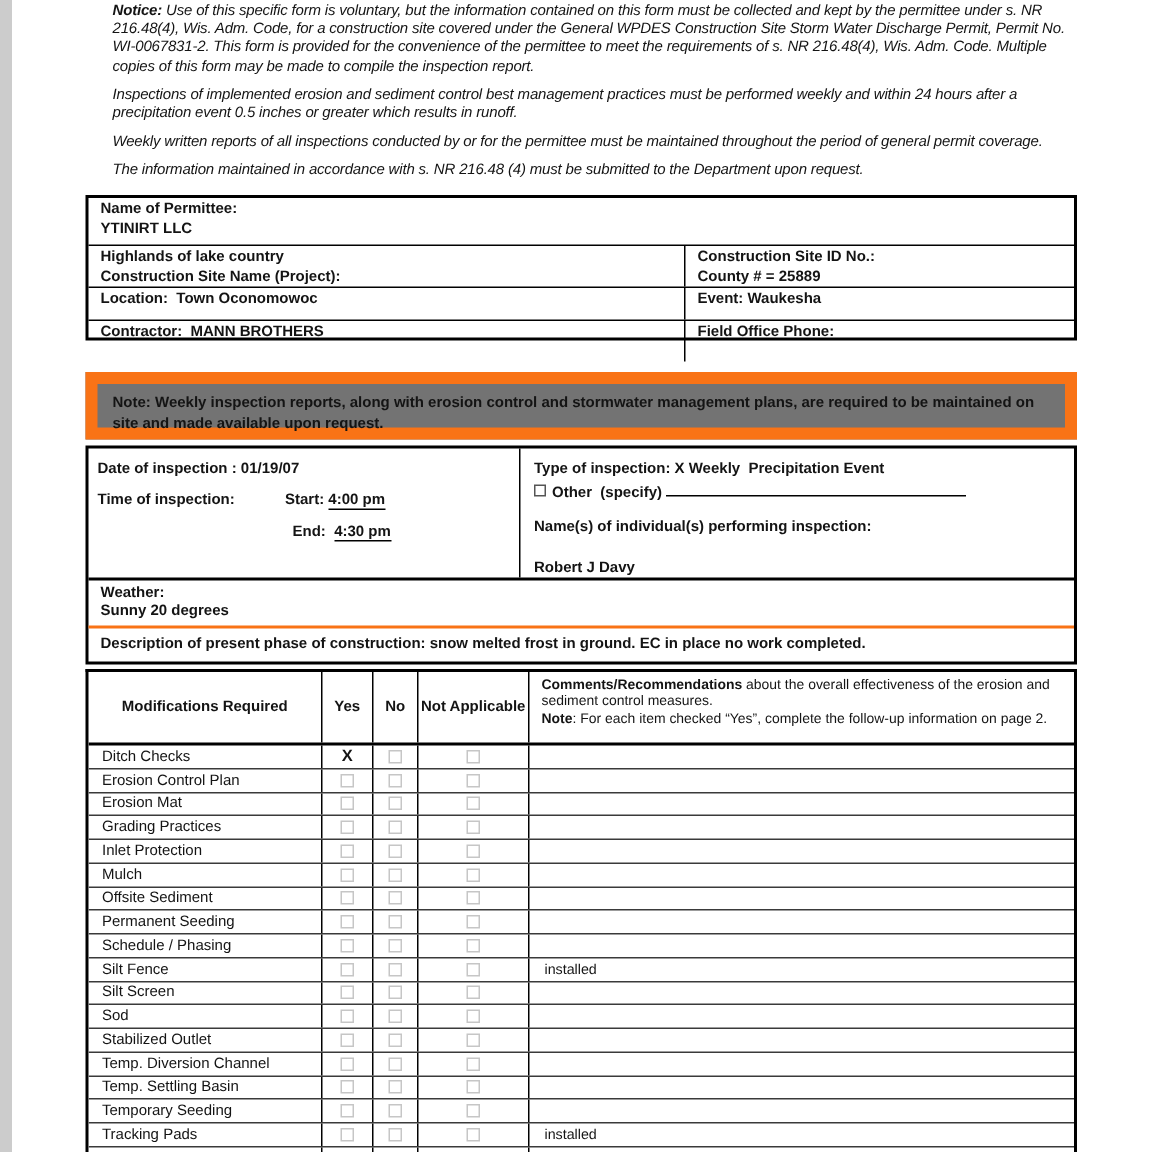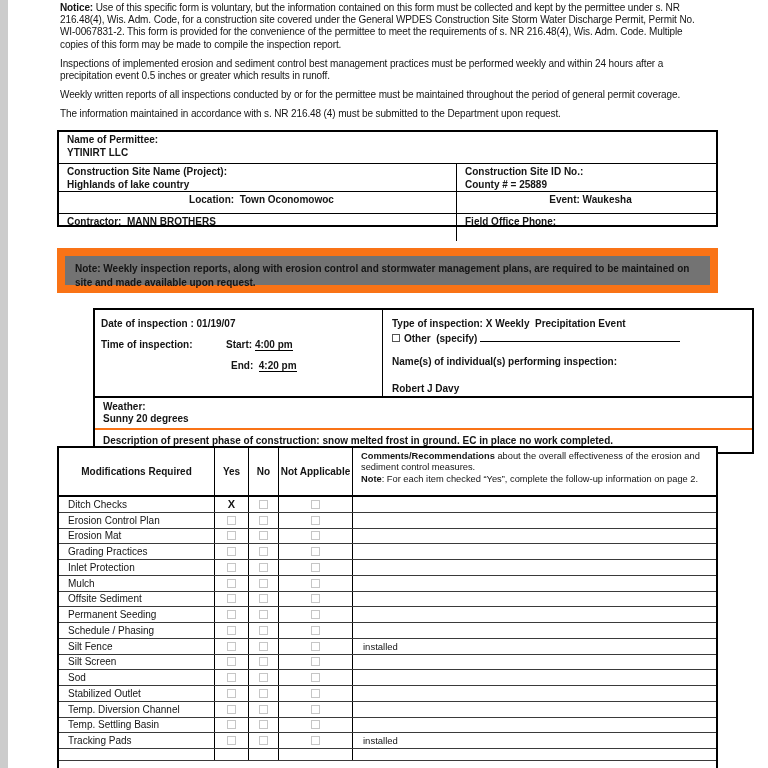--- a/index.html
+++ b/index.html
@@ -4,47 +4,47 @@
 <style>
   html,body{margin:0;padding:0;}
   body{
     width:768px;height:768px;position:relative;overflow:hidden;
     background:#ffffff;color:#141414;
     font-family:"Liberation Sans",sans-serif;
   }
   .edge-band{position:absolute;left:0;top:0;width:8px;height:768px;background:#cccccc;}
 
   
-  .notice{position:absolute;left:60px;top:2px;width:648px;font-size:10px;line-height:12.2px;letter-spacing:-0.12px;}
+  .notice{position:absolute;left:75px;top:2px;width:648px;font-size:10px;line-height:12.2px;letter-spacing:-0.12px;font-style:italic;}
   .notice p{margin:0 0 7px 0;}
 
   
   .tbl{position:absolute;left:57px;width:661px;border:2px solid #000;box-sizing:border-box;background:#fff;}
   .bold{font-weight:bold;}
 
   
   .tableA{top:130px;height:97px;}
   .rowA{display:flex;box-sizing:border-box;border-bottom:1px solid #000;}
   .rowA:last-child{border-bottom:none;}
   .rA1{height:32px;}
   .rA2{height:28px;}
-  .rA3{height:22px;text-align:center;}
+  .rA3{height:22px;}
   .rA4{height:27px;}
   .caL{width:398px;border-right:1px solid #000;box-sizing:border-box;padding:2px 0 0 8px;}
   .caR{flex:1;padding:2px 0 0 8px;}
   .caFull{flex:1;padding:2px 0 0 8px;}
   .fldA{font-weight:bold;font-size:10px;line-height:12.8px;white-space:pre;}
 
   
   .note-box{position:absolute;left:57px;top:248px;width:661px;height:45px;box-sizing:border-box;
     border:8px solid #f97316;background:#737373;padding:6px 12px 0 10px;
     font-weight:bold;font-size:10px;line-height:14px;}
 
   
-  .tableB{top:308px;height:146px;margin-left:36px;}
+  .tableB{top:297px;height:146px;}
   .rowB1{display:flex;height:88px;box-sizing:border-box;border-bottom:2px solid #000;}
   .cbL{width:288px;border-right:1px solid #000;box-sizing:border-box;padding:8px 0 0 6px;}
   .cbR{flex:1;padding:8px 0 0 9px;}
   .ln{font-weight:bold;font-size:10px;line-height:12px;white-space:pre;}
   .time-label{display:inline-block;width:125px;}
   .mt9{margin-top:9px;}
   .end-line{margin-left:130px;margin-top:9px;}
   .ul{border-bottom:1px solid #000;padding-bottom:0px;}
   .blank-line{display:inline-block;width:200px;height:9px;border-bottom:1px solid #000;vertical-align:baseline;}
   .cbox{display:inline-block;width:7px;height:7px;border:1px solid #c6c6c6;box-sizing:content-box;background:#fff;}
@@ -85,22 +85,22 @@
 
 <div class="tbl tableA">
   <div class="rowA rA1">
     <div class="caFull">
       <div class="fldA">Name of Permittee:</div>
       <div class="fldA">YTINIRT LLC</div>
     </div>
   </div>
   <div class="rowA rA2">
     <div class="caL">
+      <div class="fldA">Highlands of lake country</div>
       <div class="fldA">Construction Site Name (Project):</div>
-      <div class="fldA">Highlands of lake country</div>
     </div>
     <div class="caR">
       <div class="fldA">Construction Site ID No.:</div>
       <div class="fldA">County # = 25889</div>
     </div>
   </div>
   <div class="rowA rA3">
     <div class="caL">
       <div class="fldA">Location:  Town Oconomowoc</div>
     </div>
@@ -118,21 +118,21 @@
   </div>
 </div>
 
 <div class="note-box">Note:  Weekly inspection reports, along with erosion control and stormwater management plans, are required to be maintained on site and made available upon request.</div>
 
 <div class="tbl tableB">
   <div class="rowB1">
     <div class="cbL">
       <div class="ln">Date of inspection : 01/19/07</div>
       <div class="ln mt9"><span class="time-label">Time of inspection:</span><span>Start: </span><span class="ul">4:00 pm</span></div>
-      <div class="ln end-line"><span>End:  </span><span class="ul">4:20 pm</span></div>
+      <div class="ln end-line"><span>End:  </span><span class="ul">4:30 pm</span></div>
     </div>
     <div class="cbR">
       <div class="ln">Type of inspection: X Weekly  Precipitation Event</div>
       <div class="ln" style="margin-top:2px;"><span class="cbox other-cbox"></span><span>Other  (specify) </span><span class="blank-line"></span></div>
       <div class="ln" style="margin-top:11px;">Name(s) of individual(s) performing inspection:</div>
       <div class="ln" style="margin-top:15px;">Robert J Davy</div>
     </div>
   </div>
   <div class="rowWeather">
     <div class="ln">Weather:</div>
@@ -344,20 +344,33 @@
         </div>
         <div class="mcell mcheck w-no">
           <span class="cbox"></span>
         </div>
         <div class="mcell mcheck w-na">
           <span class="cbox"></span>
         </div>
         <div class="mcell mcomment"></div>
       </div>
       <div class="mrow">
+        <div class="mcell mlabel">Temporary Seeding</div>
+        <div class="mcell mcheck w-yes">
+          <span class="cbox"></span>
+        </div>
+        <div class="mcell mcheck w-no">
+          <span class="cbox"></span>
+        </div>
+        <div class="mcell mcheck w-na">
+          <span class="cbox"></span>
+        </div>
+        <div class="mcell mcomment"></div>
+      </div>
+      <div class="mrow">
         <div class="mcell mlabel">Tracking Pads</div>
         <div class="mcell mcheck w-yes">
           <span class="cbox"></span>
         </div>
         <div class="mcell mcheck w-no">
           <span class="cbox"></span>
         </div>
         <div class="mcell mcheck w-na">
           <span class="cbox"></span>
         </div>

